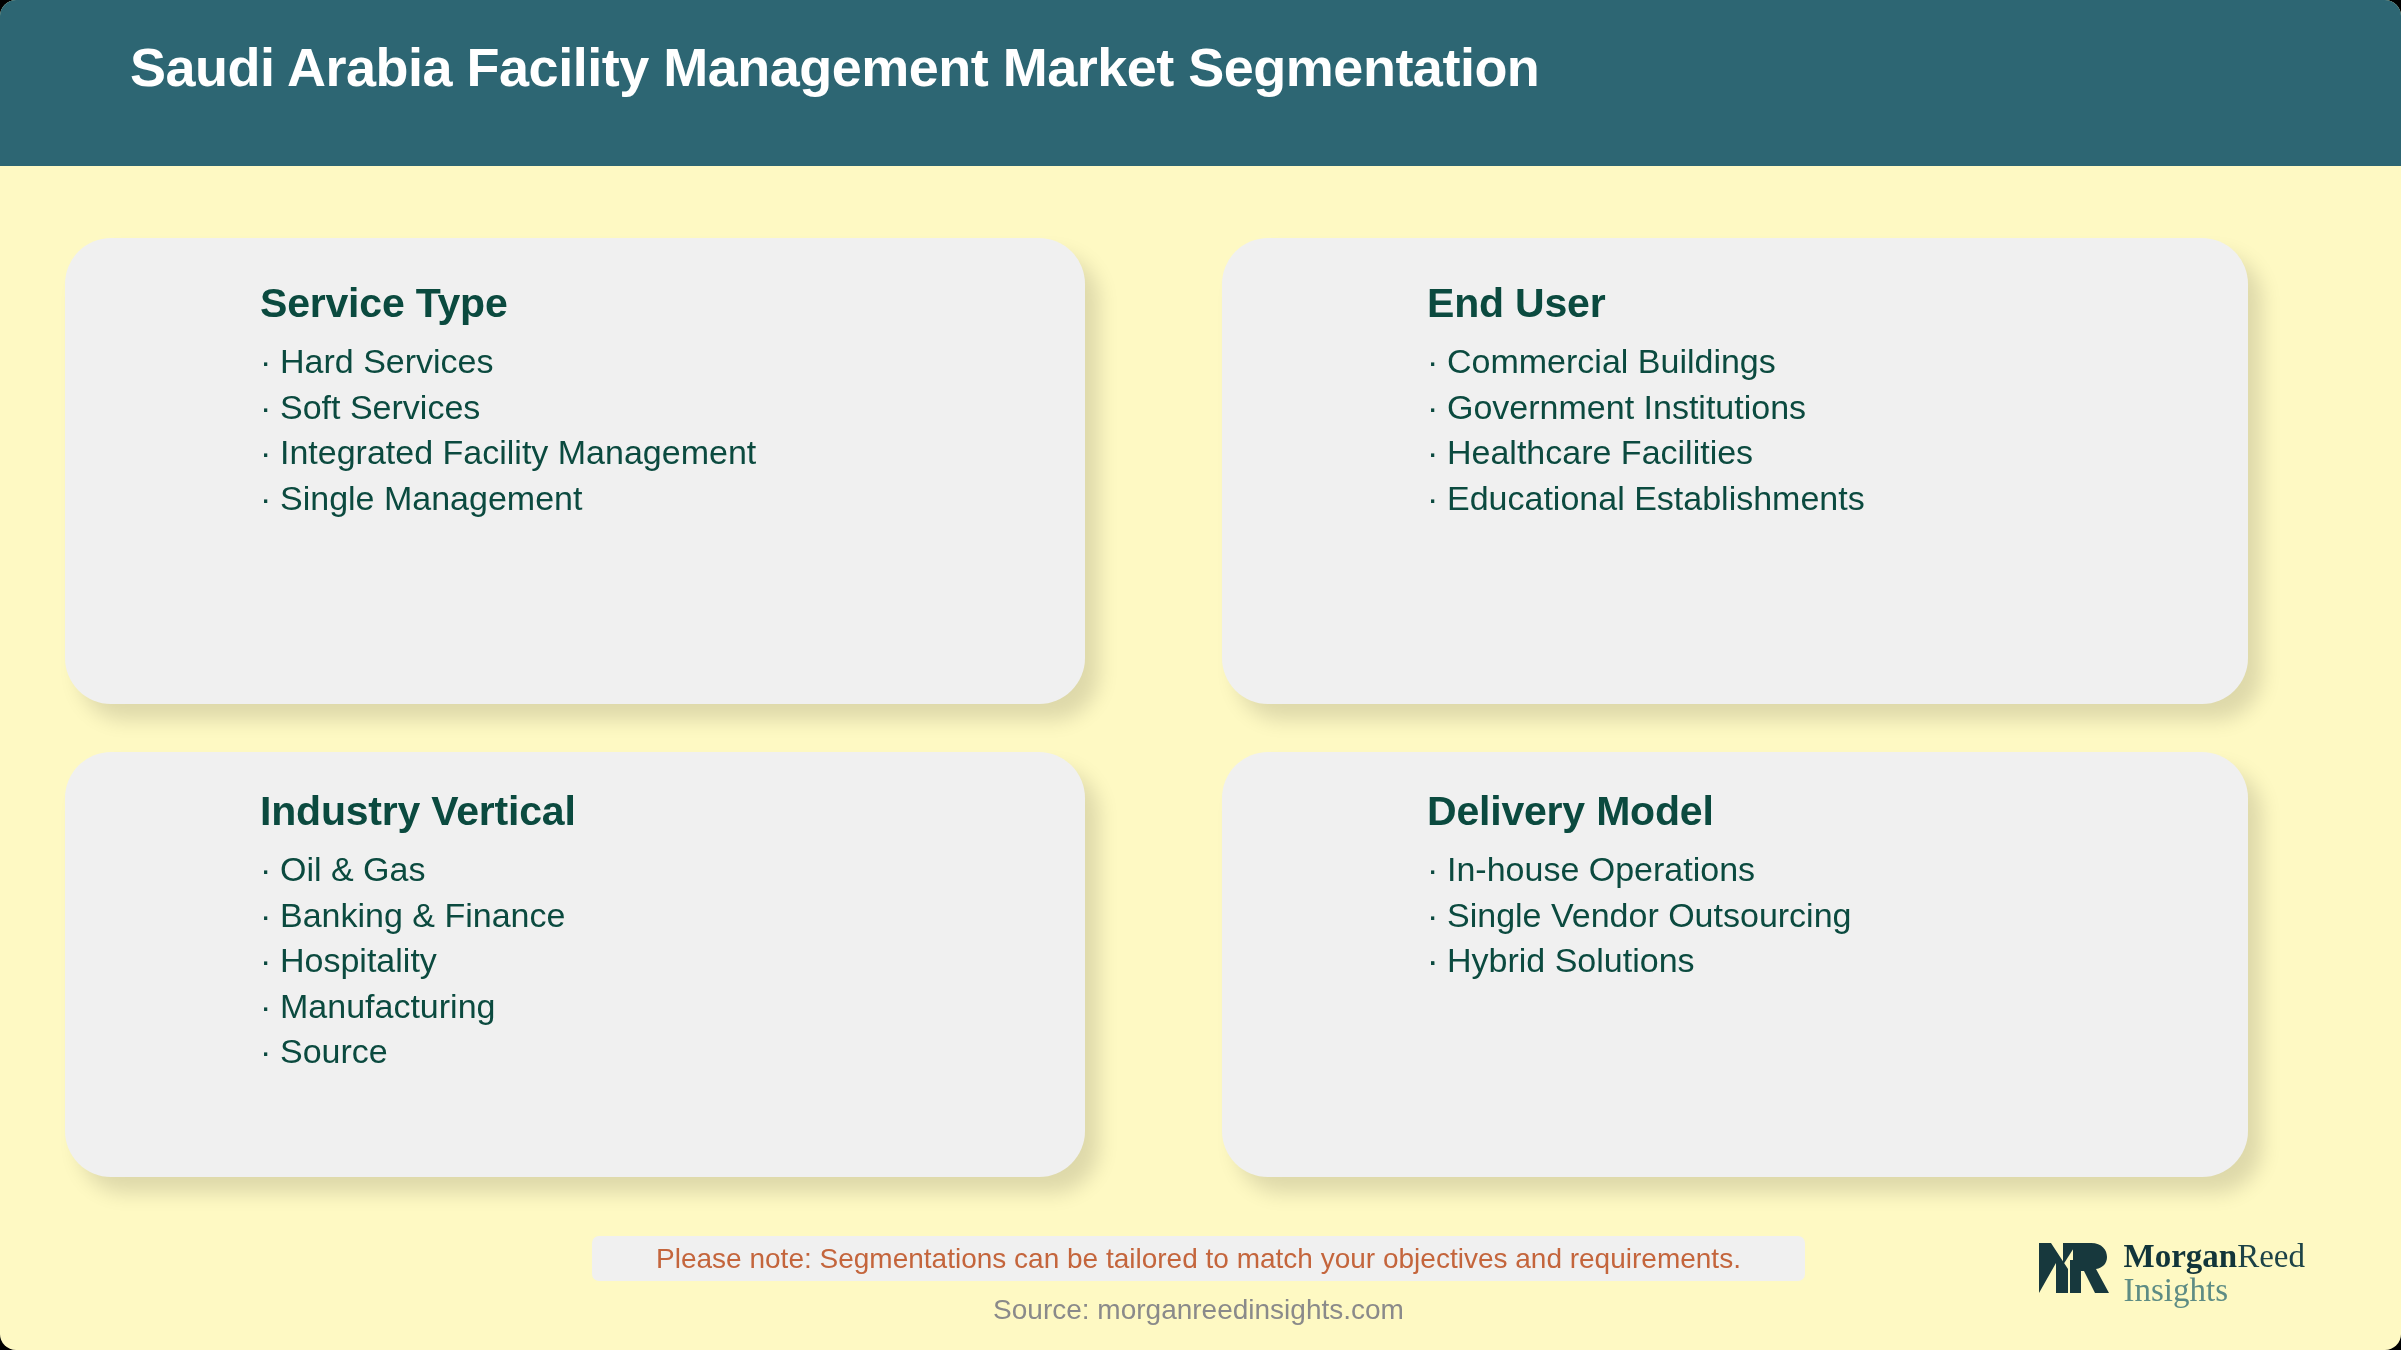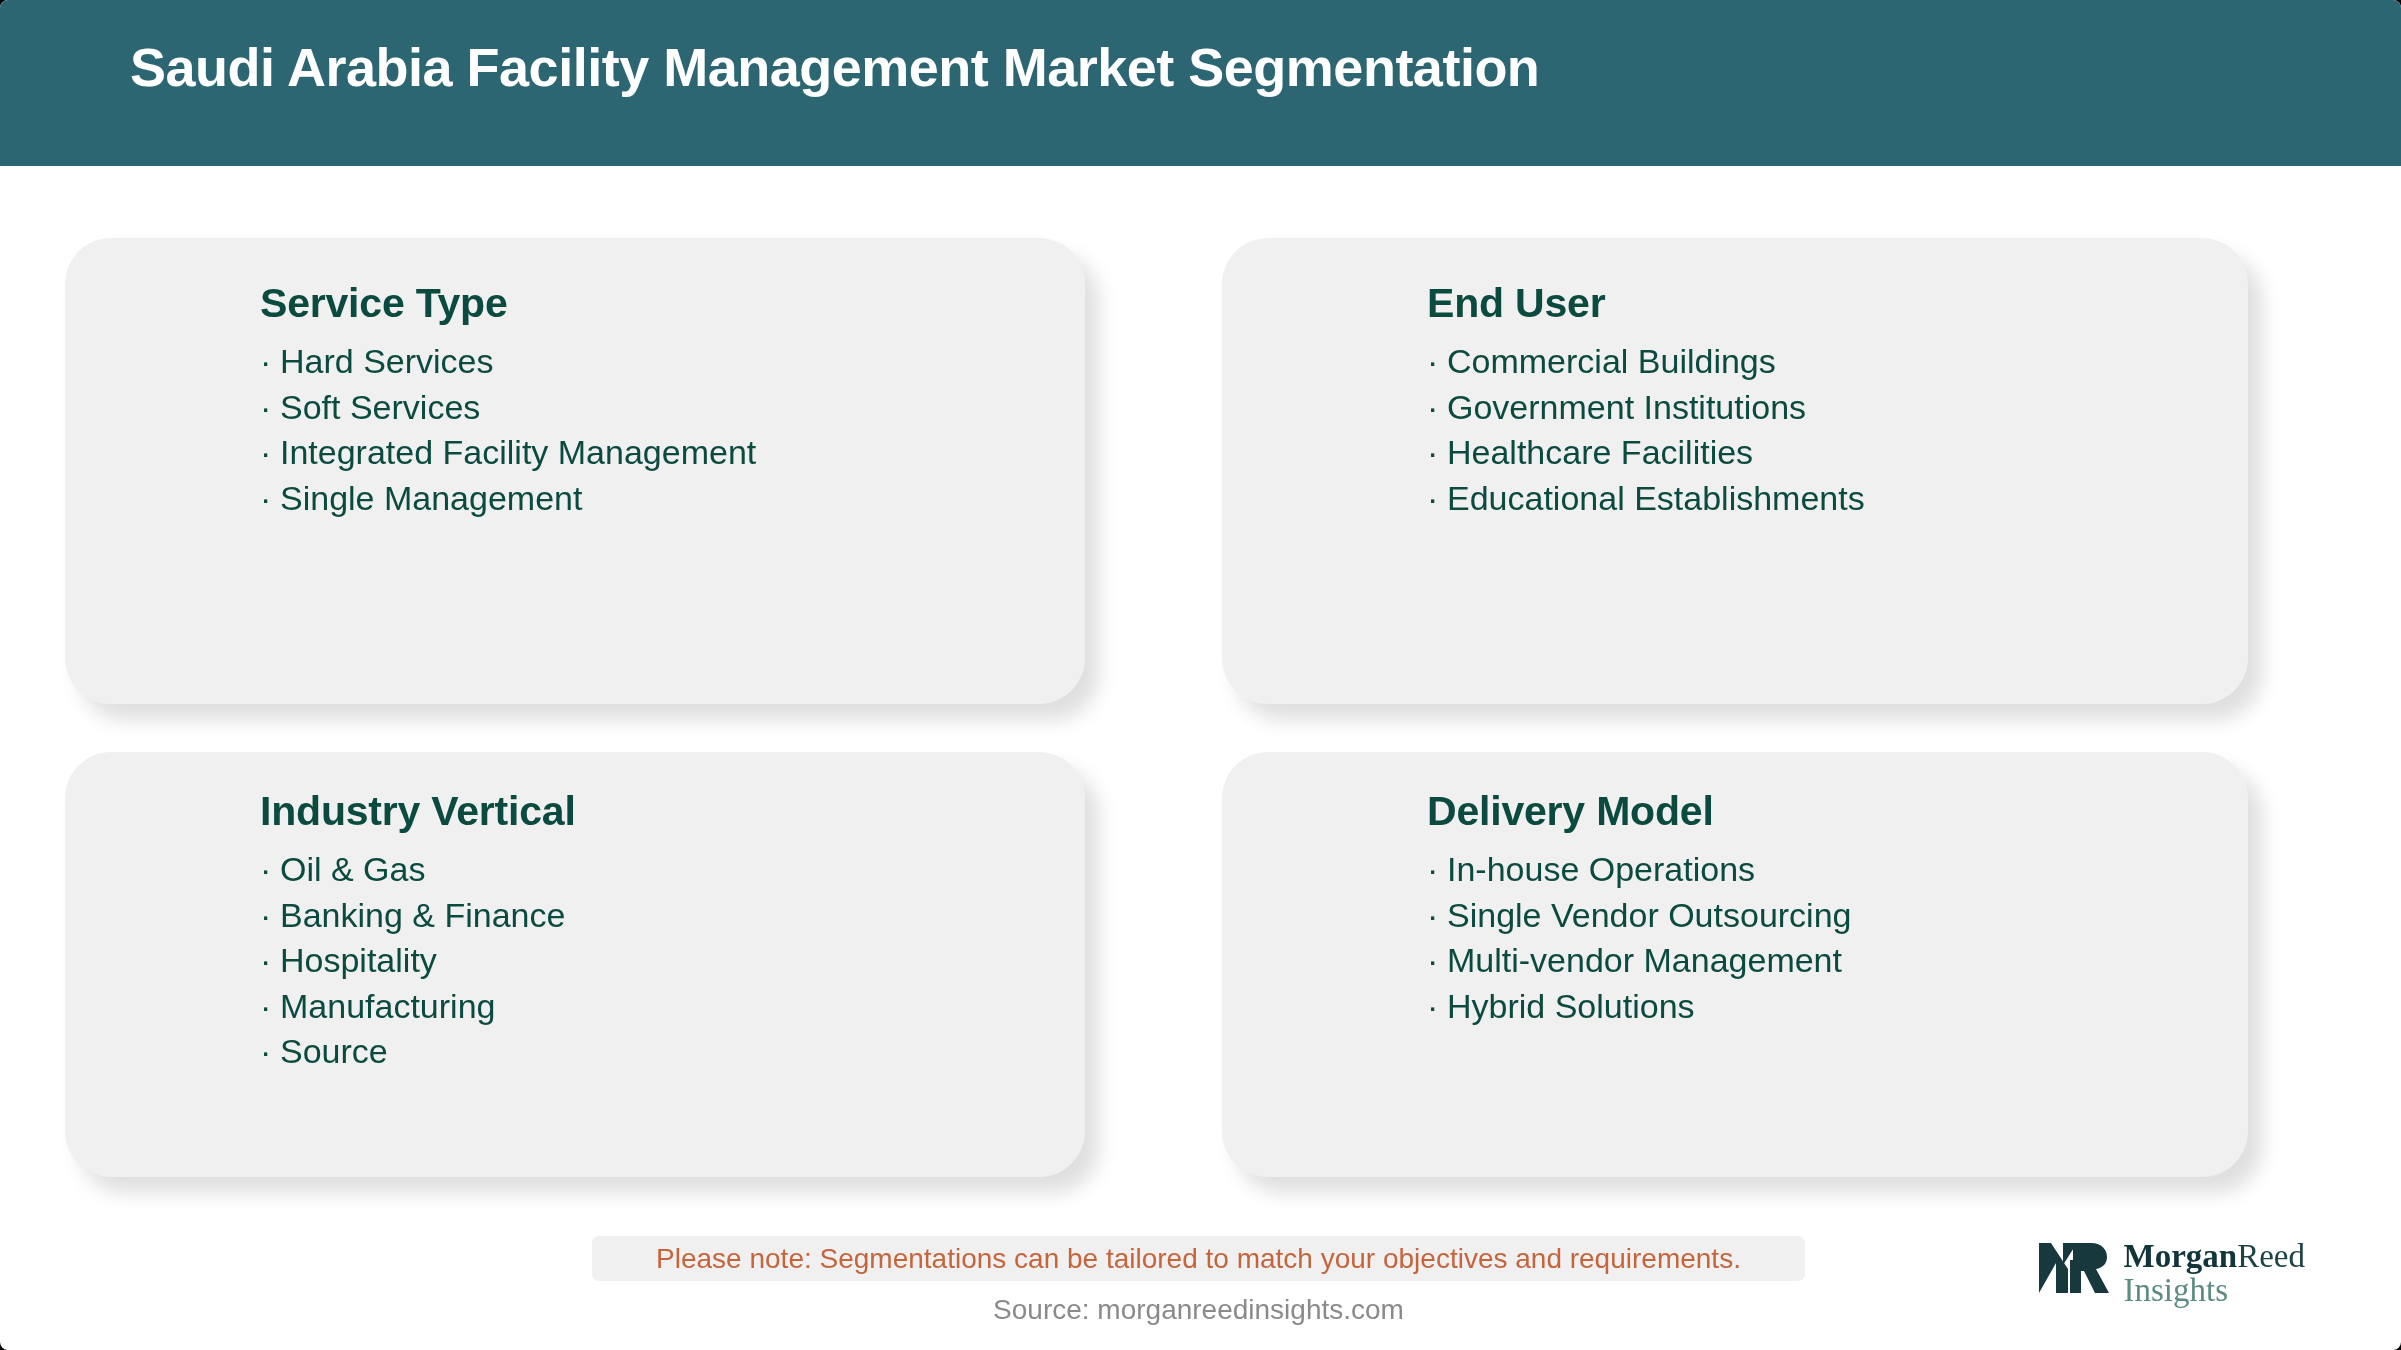--- a/index.html
+++ b/index.html
@@ -11,22 +11,22 @@
     width: 2401px;
     height: 1350px;
     overflow: hidden;
     font-family: "Liberation Sans", sans-serif;
   }
 
   #frame {
     position: relative;
     width: 2401px;
     height: 1350px;
-    background: #ffffff;
-    border-radius: 8px;
+    background: #fef9c3;
+    border-radius: 16px;
     overflow: hidden;
   }
 
   
   #header {
     position: absolute;
     left: 0; top: 0;
     width: 2401px;
     height: 166px;
     background: #2D6673;
@@ -213,21 +213,21 @@
         </ul>
       </div>
     </div>
 
     <div class="card r2 c2">
       <div class="card-inner">
         <div class="card-title">Delivery Model</div>
         <ul class="card-list">
           <li><span class="bullet">·</span><span>In-house Operations</span></li>
           <li><span class="bullet">·</span><span>Single Vendor Outsourcing</span></li>
-          <li><span class="bullet">·</span><span>Multi-vendor Management</span></li>
+          <li><span class="bullet">·</span></li>
           <li><span class="bullet">·</span><span>Hybrid Solutions</span></li>
         </ul>
       </div>
     </div>
 
   </div>
 
   <div id="footer">
     <div id="note-box">
       <div id="note-text">Please note: Segmentations can be tailored to match your objectives and requirements.</div>

